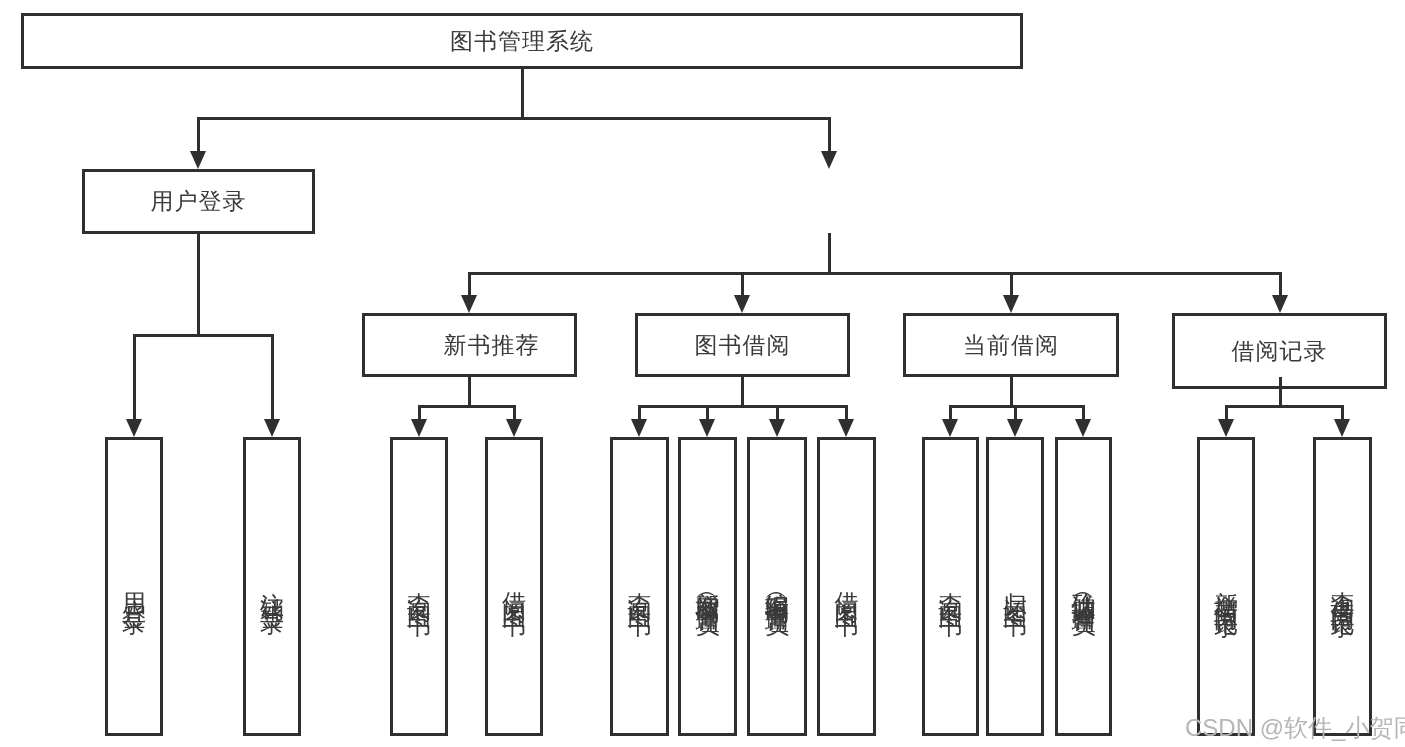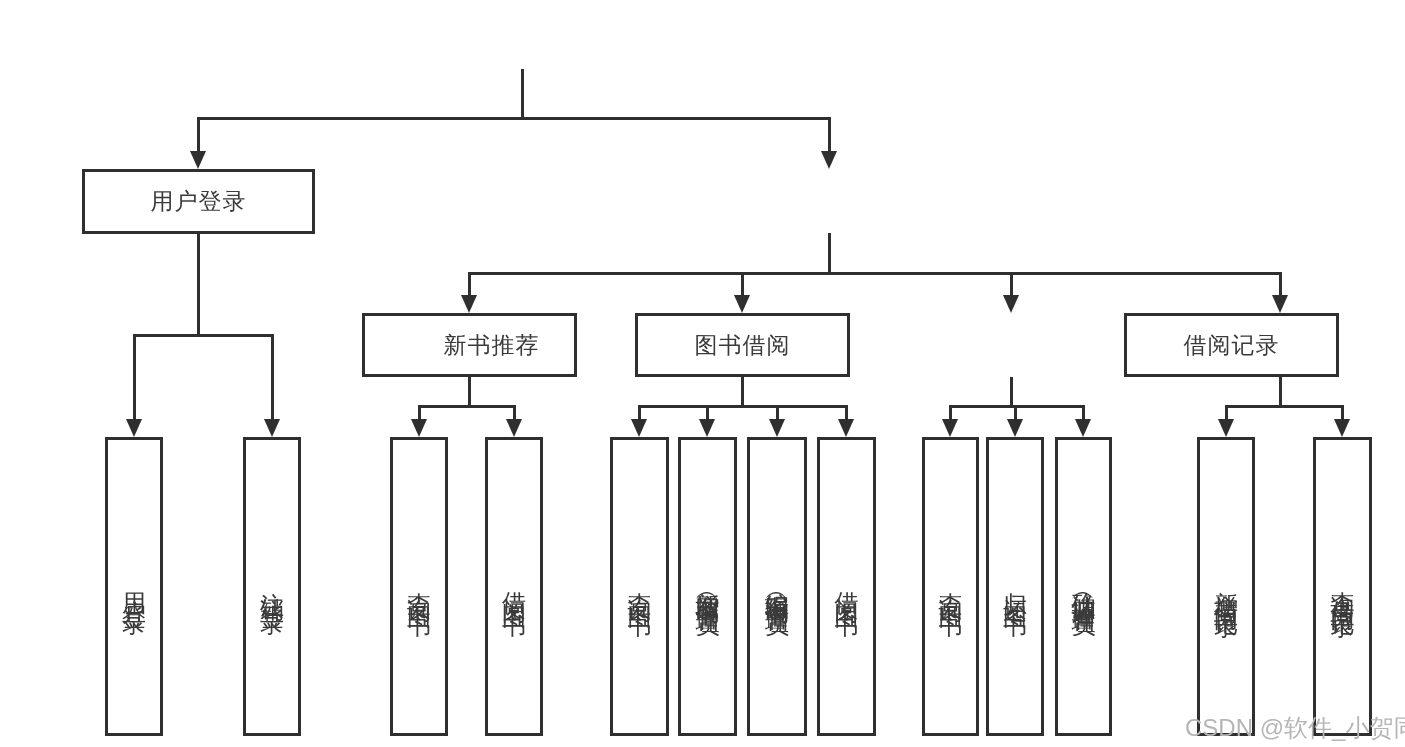--- a/index.html
+++ b/index.html
@@ -51,20 +51,21 @@
     font-size:24px;
     color:#b5b5b5;
     white-space:nowrap;
   }
 </style>
 </head>
 <body>
 
 <div id="stage">
 
+  <div class="box box-h" style="left:21px;top:13px;width:1002px;height:56px;">图书管理系统</div>
 
   <div class="vl" style="left:521px;top:69px;height:51px;"></div>
   <div class="hl" style="left:197px;top:117px;width:634px;"></div>
   <div class="vl" style="left:197px;top:117px;height:36px;"></div>
   <div class="ah" style="left:190px;top:151px;"></div>
   <div class="vl" style="left:828px;top:117px;height:36px;"></div>
   <div class="ah" style="left:821px;top:151px;"></div>
 
   <div class="box box-h" style="left:82px;top:169px;width:233px;height:65px;">用户登录</div>
 
@@ -81,21 +82,22 @@
   <div class="ah" style="left:461px;top:295px;"></div>
   <div class="vl" style="left:741px;top:272px;height:25px;"></div>
   <div class="ah" style="left:734px;top:295px;"></div>
   <div class="vl" style="left:1010px;top:272px;height:25px;"></div>
   <div class="ah" style="left:1003px;top:295px;"></div>
   <div class="vl" style="left:1279px;top:272px;height:25px;"></div>
   <div class="ah" style="left:1272px;top:295px;"></div>
 
   <div class="box box-h" style="left:362px;top:313px;width:215px;height:64px;padding-left:44px;">新书推荐</div>
   <div class="box box-h" style="left:635px;top:313px;width:215px;height:64px;text-align:center;">图书借阅</div>
-  <div class="box box-h" style="left:1124px;top:313px;width:215px;height:64px;">借阅记录</div>
+  <div class="box box-h" style="left:903px;top:313px;width:216px;height:64px;">当前借阅</div>
+  <div class="box box-h" style="left:1172px;top:313px;width:215px;height:76px;">借阅记录</div>
 
   <div class="vl" style="left:468px;top:377px;height:31px;"></div>
   <div class="hl" style="left:418px;top:405px;width:98px;"></div>
   <div class="vl" style="left:418px;top:405px;height:16px;"></div>
   <div class="ah" style="left:411px;top:419px;"></div>
   <div class="vl" style="left:513px;top:405px;height:16px;"></div>
   <div class="ah" style="left:506px;top:419px;"></div>
 
   <div class="vl" style="left:741px;top:377px;height:31px;"></div>
   <div class="hl" style="left:638px;top:405px;width:210px;"></div>

